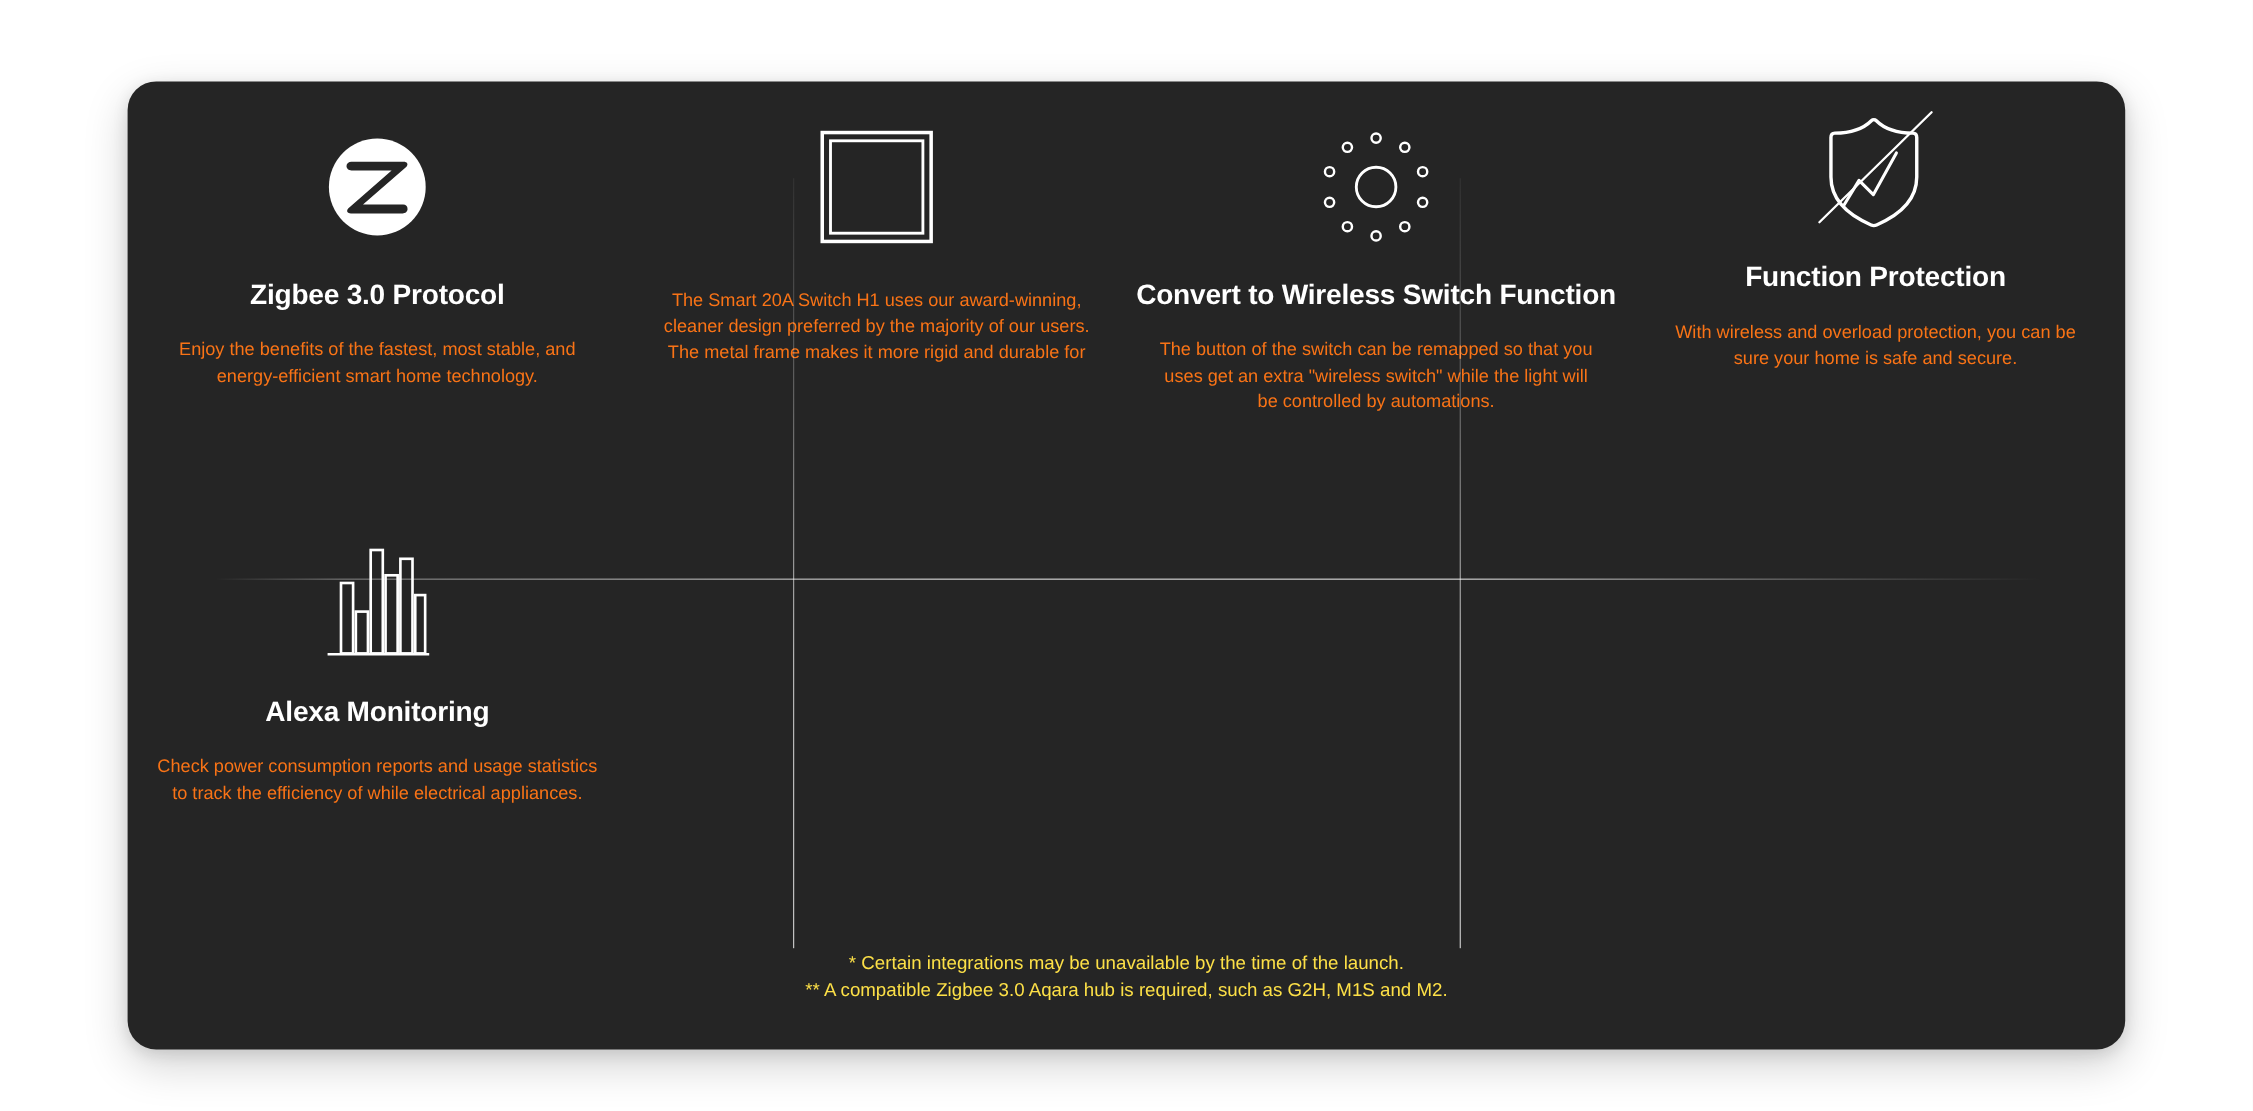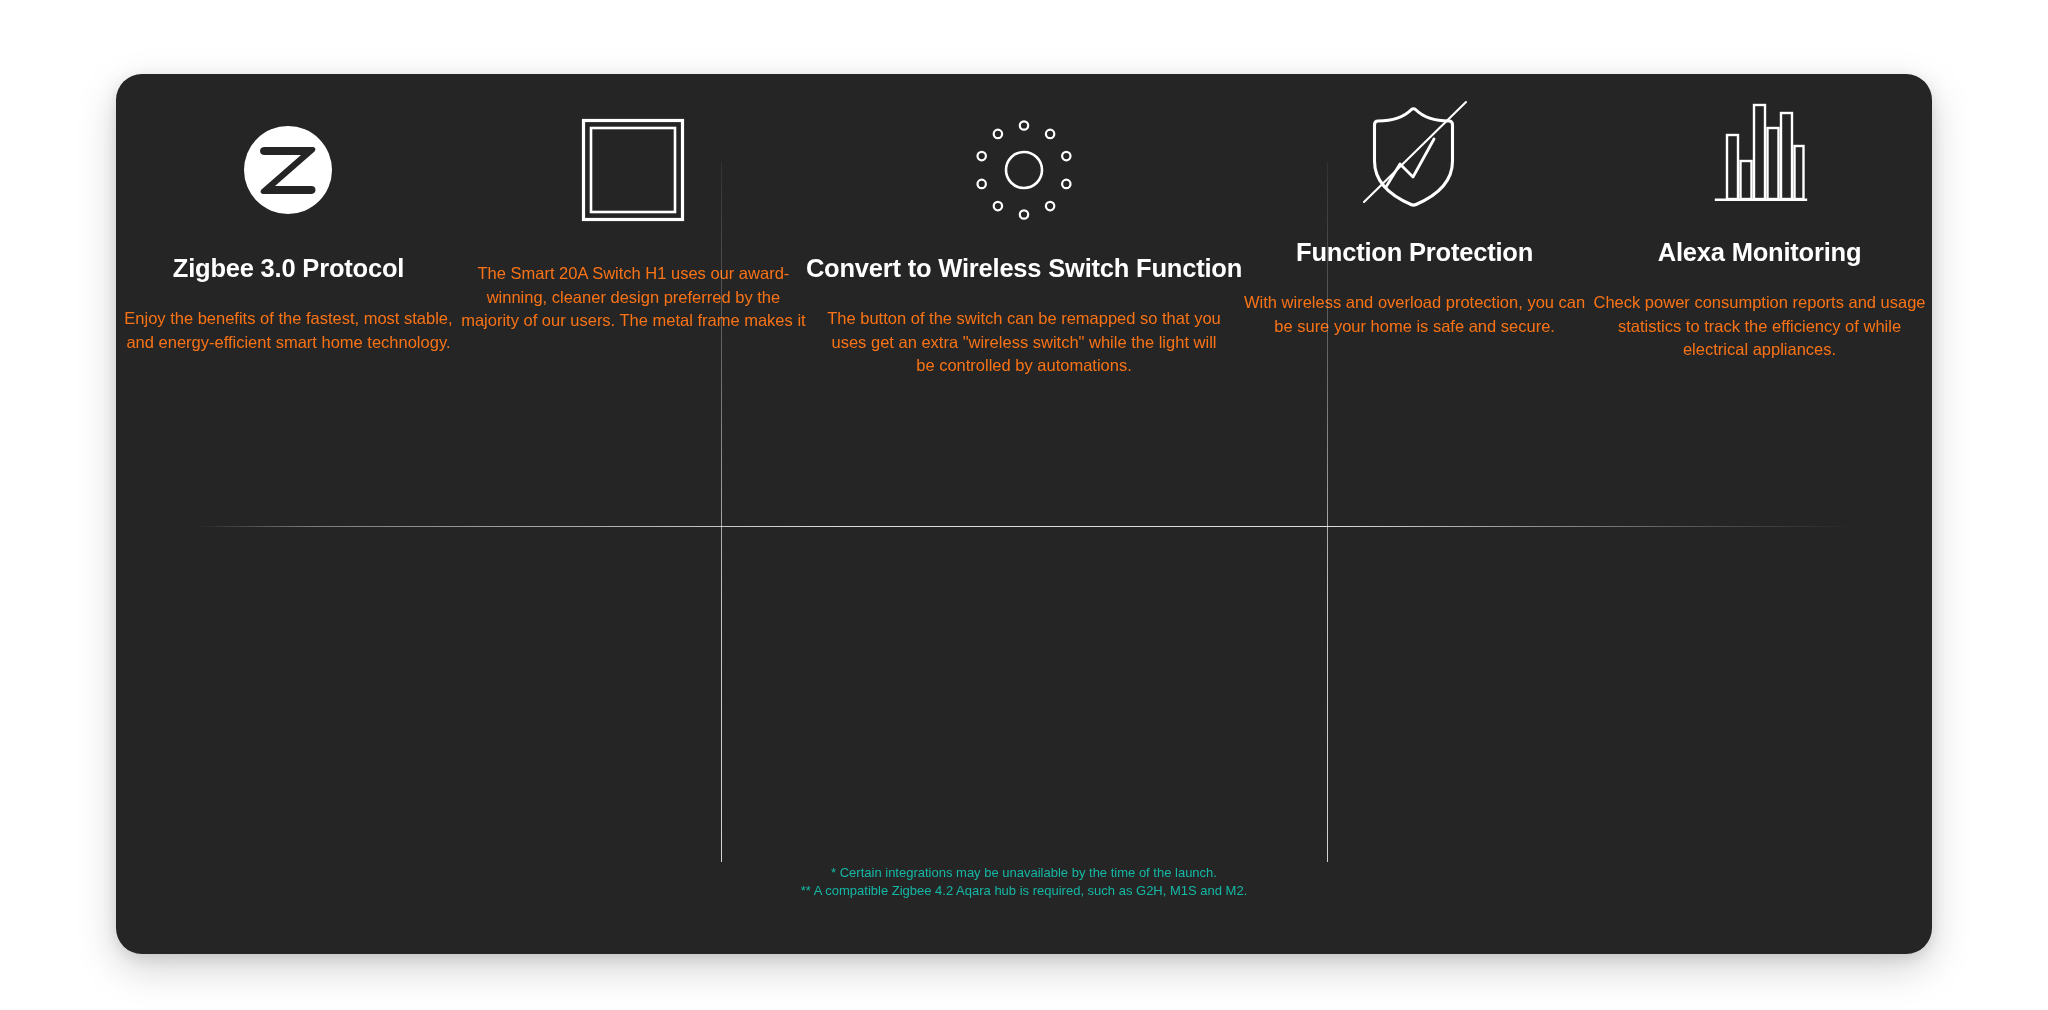--- a/index.html
+++ b/index.html
@@ -33,21 +33,21 @@
   }
 
   
   .grid {
     position: absolute;
     left: 0;
     top: 0;
     width: 1816px;
     height: 790px;
     display: grid;
-    grid-template-columns: 1fr 1fr 1fr 1fr 1fr;
+    grid-template-columns: 1fr 1fr 1fr 1fr;
     grid-template-rows: 1fr 1fr;
   }
 
   .cell {
     position: relative;
     display: flex;
     flex-direction: column;
     align-items: center;
     padding-top: 28px;
   }
@@ -117,23 +117,23 @@
 
   
   .footnotes {
     position: absolute;
     left: 0;
     top: 790px;
     width: 1816px;
     text-align: center;
   }
   .footnote-line {
-    font-size: 13px;
+    font-size: 17px;
     line-height: 1.42;
-    color: #14b8a6;
+    color: #fde047;
   }
 
   
   svg { display: block; overflow: visible; }
 </style>
 </head>
 <body>
 
 <div id="stage">
 
@@ -221,17 +221,17 @@
 
 
     </div>
 
     <div class="v-divider v1"></div>
     <div class="v-divider v2"></div>
     <div class="h-divider"></div>
 
     <div class="footnotes">
       <div class="footnote-line">* Certain integrations may be unavailable by the time of the launch.</div>
-      <div class="footnote-line">** A compatible Zigbee 4.2 Aqara hub is required, such as G2H, M1S and M2.</div>
+      <div class="footnote-line">** A compatible Zigbee 3.0 Aqara hub is required, such as G2H, M1S and M2.</div>
     </div>
 
   </div>
 </div>
 
 </body></html>

